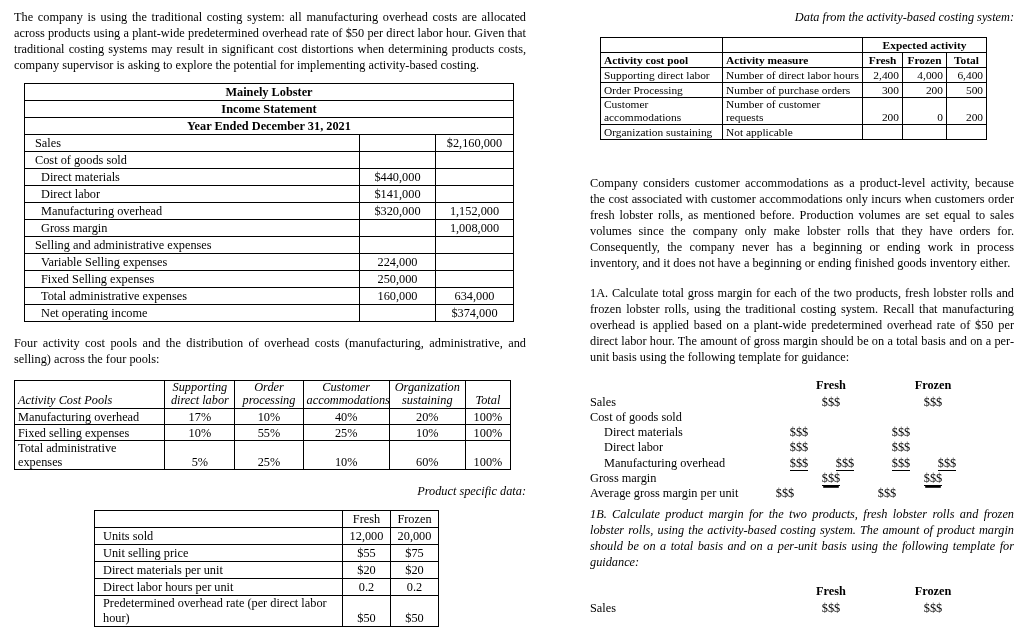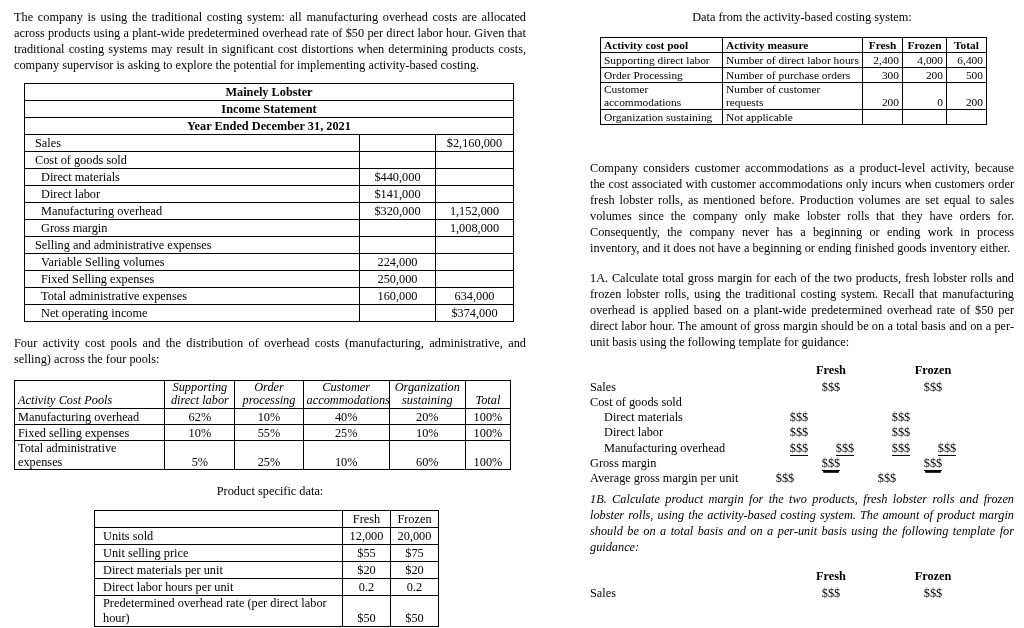--- a/index.html
+++ b/index.html
@@ -13,21 +13,21 @@
   .page{position:relative;width:1024px;height:628px;}
   .col-left{position:absolute;left:14px;top:10px;width:512px;}
   .col-right{position:absolute;left:590px;top:10px;width:424px;}
 
   p.para{
     margin:0 0 0 0;
     font-size:12.3px;
     line-height:1.30;
     text-align:justify;
   }
-  p.para.nojust{text-align:center;}
+  p.para.nojust{text-align:right;font-style:italic;}
 
   
   table{border-collapse:collapse;font-size:12.3px;}
   td,th{padding:0 3px;font-weight:normal;vertical-align:bottom;}
 
   
   .is-wrap{margin-left:10px;margin-top:9px;}
   table.income{width:490px;border:1.6px solid #000;table-layout:fixed;}
   table.income td{border:1px solid #000;height:16px;line-height:15px;}
   table.income td.title{
@@ -143,21 +143,21 @@
               <td class="lbl ind">Gross margin</td>
               <td class="num"></td>
               <td class="num">1,008,000</td>
             </tr>
             <tr>
               <td class="lbl">Selling and administrative expenses</td>
               <td class="num"></td>
               <td class="num"></td>
             </tr>
             <tr>
-              <td class="lbl ind">Variable Selling volumes</td>
+              <td class="lbl ind">Variable Selling expenses</td>
               <td class="num">224,000</td>
               <td class="num"></td>
             </tr>
             <tr>
               <td class="lbl ind">Fixed Selling expenses</td>
               <td class="num">250,000</td>
               <td class="num"></td>
             </tr>
             <tr>
               <td class="lbl ind">Total administrative expenses</td>
@@ -191,21 +191,21 @@
             <td class="hd">Supporting direct labor</td>
             <td class="hd">Order processing</td>
             <td class="hd">Customer accommodations</td>
             <td class="hd">Organization sustaining</td>
             <td class="hd">Total</td>
           </tr>
         </tbody>
         <tbody id="acp-rows">
             <tr>
               <td class="nm">Manufacturing overhead</td>
-              <td class="ctr">62%</td>
+              <td class="ctr">17%</td>
               <td class="ctr">10%</td>
               <td class="ctr">40%</td>
               <td class="ctr">20%</td>
               <td class="ctr">100%</td>
             </tr>
             <tr>
               <td class="nm">Fixed selling expenses</td>
               <td class="ctr">10%</td>
               <td class="ctr">55%</td>
               <td class="ctr">25%</td>
@@ -280,20 +280,25 @@
       <table class="abc">
         <colgroup>
             <col style="width:122px">
             <col style="width:140px">
             <col style="width:40px">
             <col style="width:44px">
             <col style="width:40px">
           </colgroup>
         <tbody>
           <tr>
+            <td class="blank">&nbsp;</td>
+            <td class="blank2">&nbsp;</td>
+            <td class="b ctr" colspan="3">Expected activity</td>
+          </tr>
+          <tr>
             <td class="b">Activity cost pool</td>
             <td class="b">Activity measure</td>
             <td class="b ctr">Fresh</td>
             <td class="b ctr">Frozen</td>
             <td class="b ctr">Total</td>
           </tr>
         </tbody>
         <tbody id="abc-rows">
             <tr>
               <td>Supporting direct labor</td>

